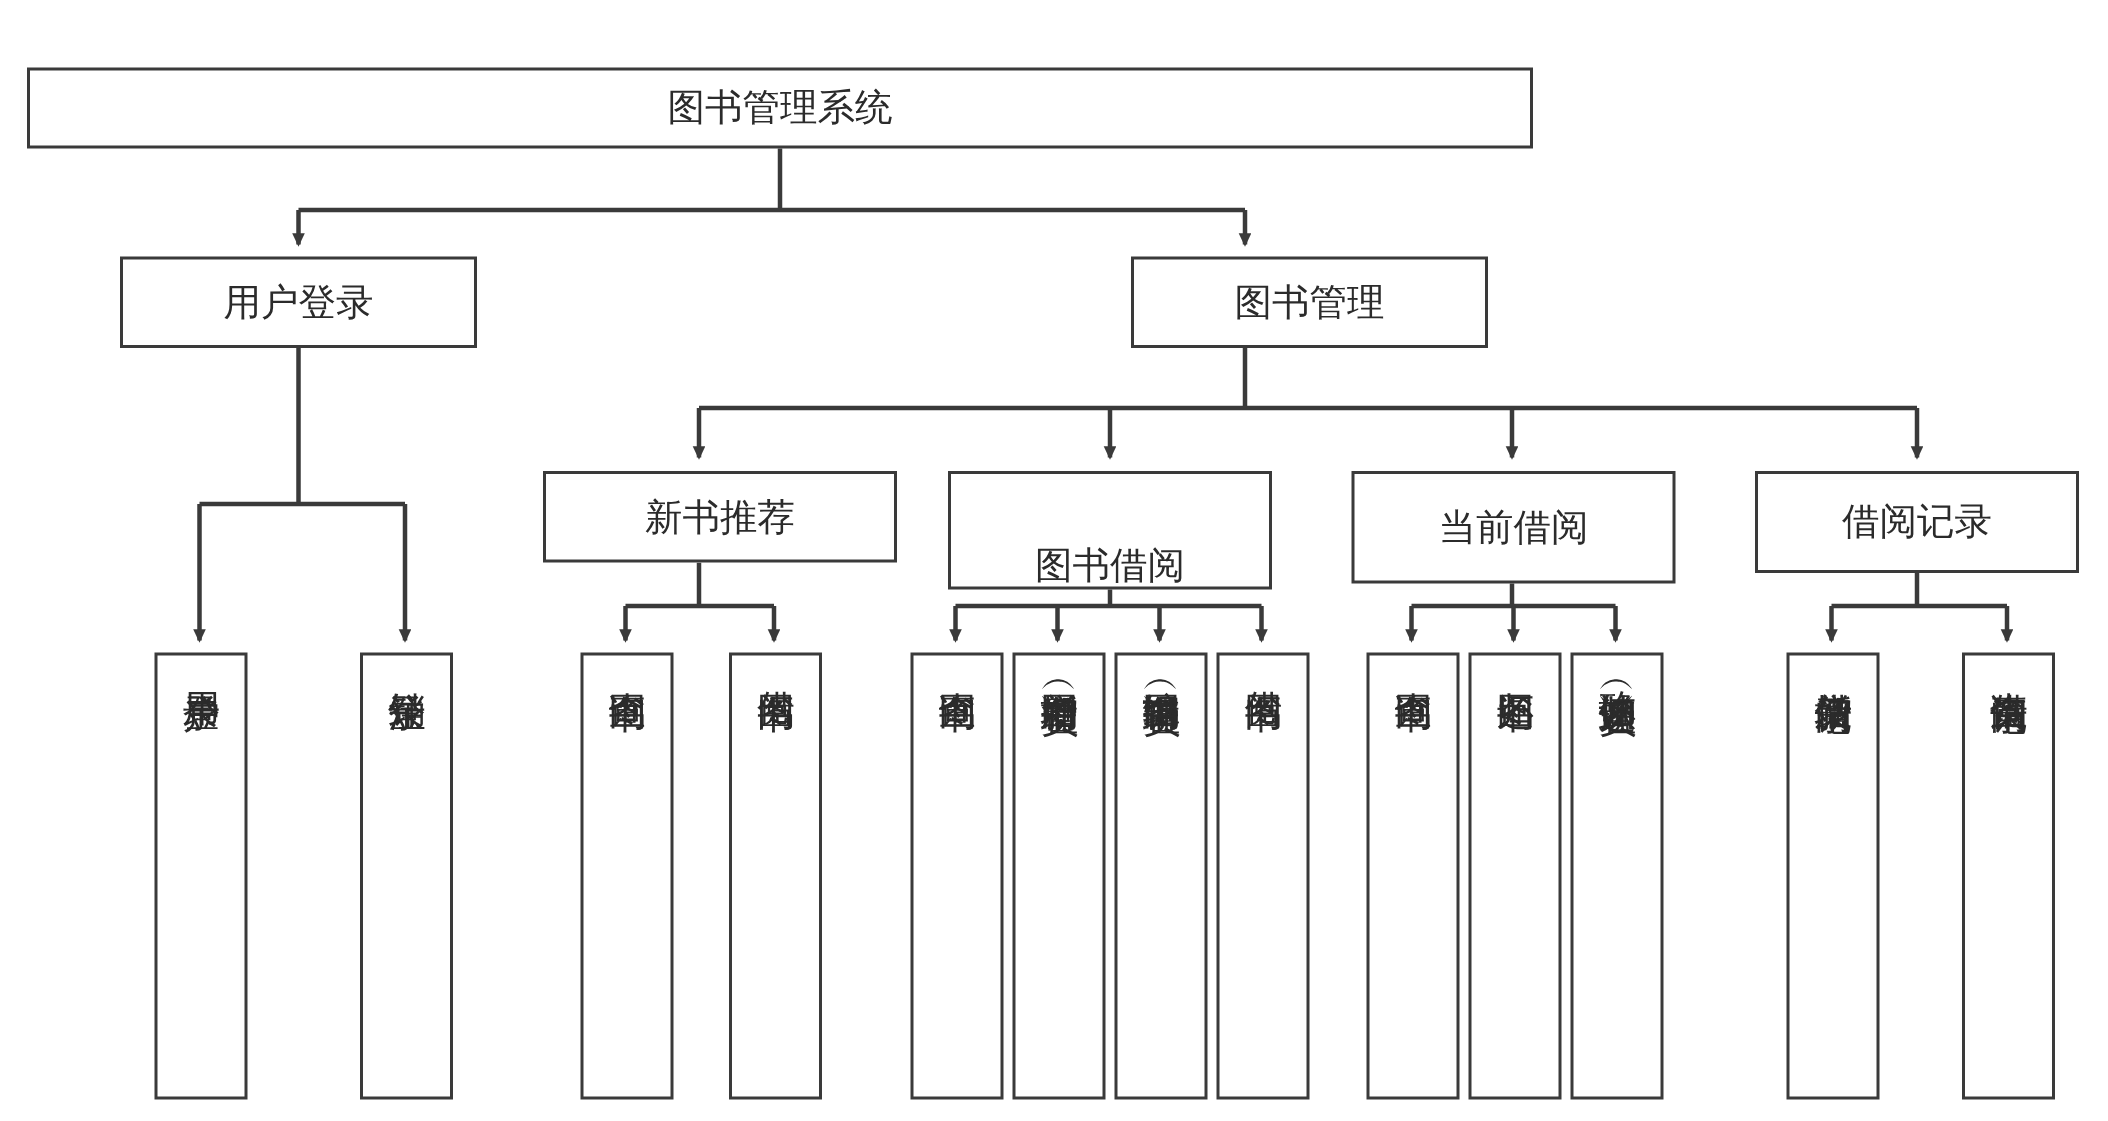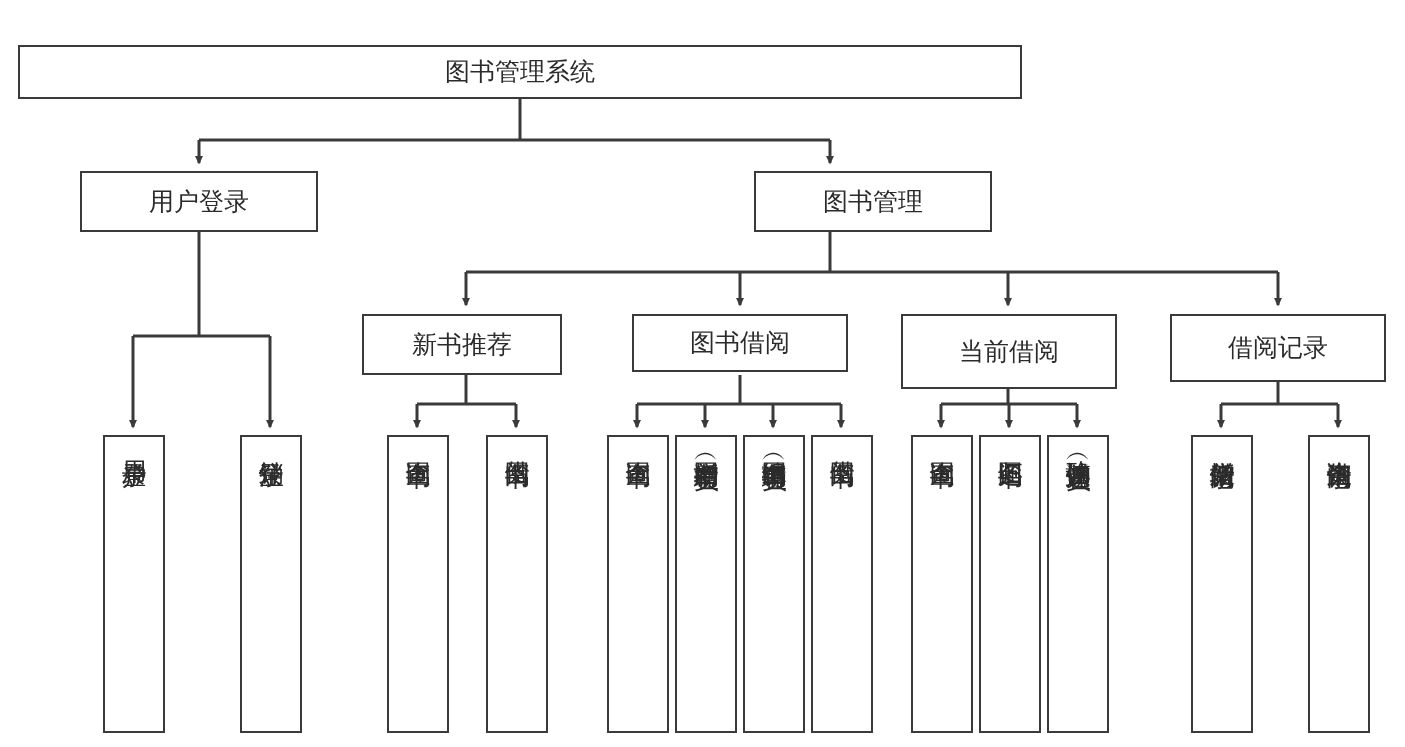--- a/index.html
+++ b/index.html
@@ -138,25 +138,25 @@
   </div>
 
   <div class="node h" style="left:80px; top:171px; width:238px; height:61px;">
     <span>用户登录</span>
   </div>
 
   <div class="node h" style="left:711px; top:171px; width:238px; height:61px;margin-left:43px;">
     <span>图书管理</span>
   </div>
 
-  <div class="node h" style="left:362px; top:314px; width:200px; height:61px;">
+  <div class="node h" style="left:362px; top:314px; width:236px; height:61px;">
     <span>新书推荐</span>
   </div>
 
-  <div class="node h" style="left:632px; top:314px; width:216px; height:58px;">
+  <div class="node h" style="left:632px; top:314px; width:216px; height:79px;align-items:flex-end;">
     <span>图书借阅</span>
   </div>
 
   <div class="node h" style="left:901px; top:314px; width:216px; height:75px;">
     <span>当前借阅</span>
   </div>
 
   <div class="node h" style="left:1170px; top:314px; width:216px; height:68px;">
     <span>借阅记录</span>
   </div>

